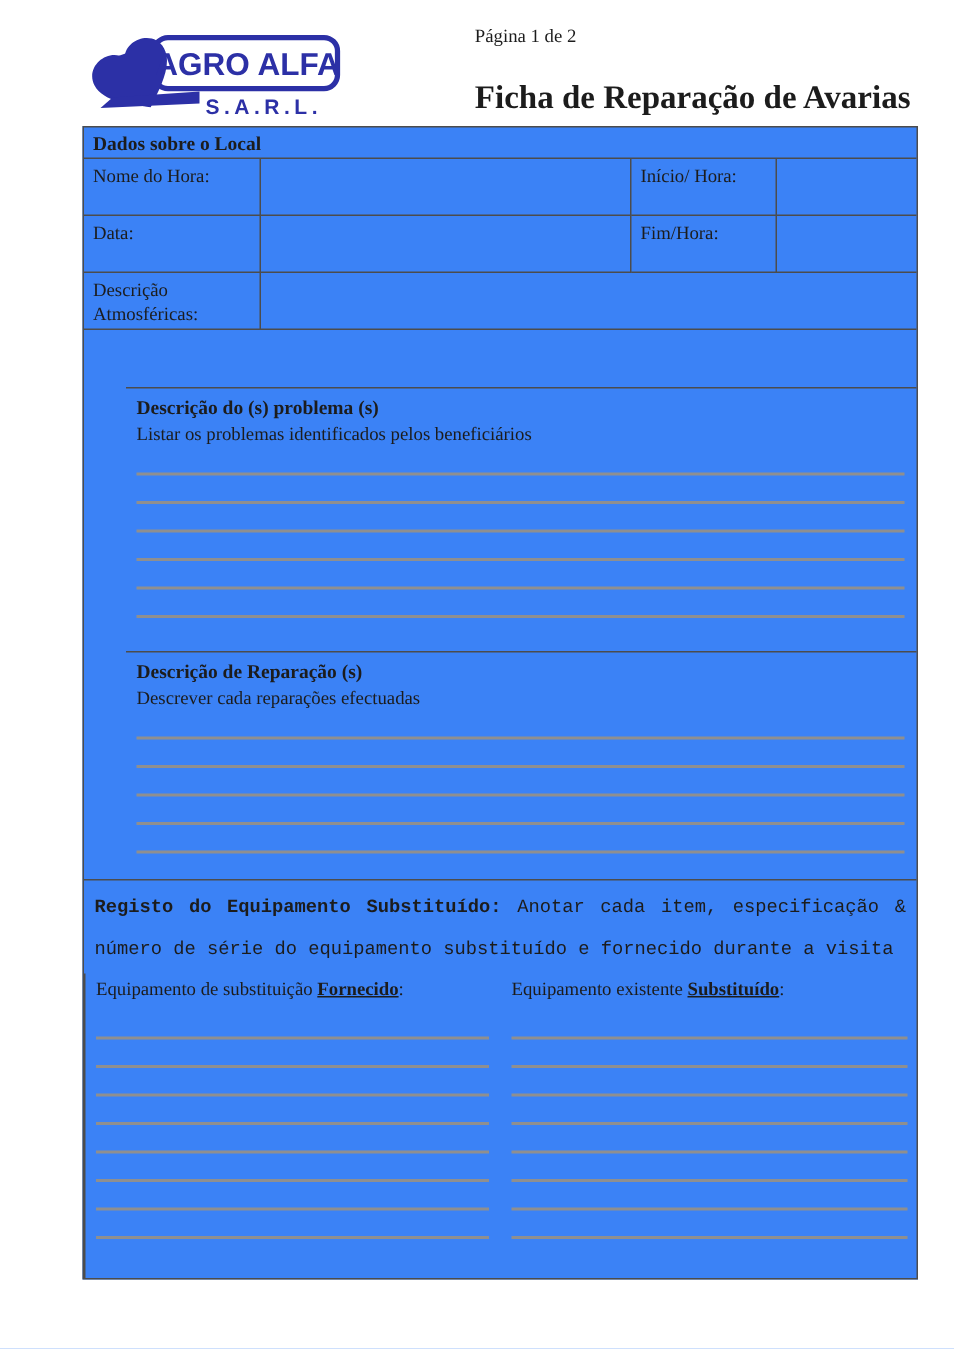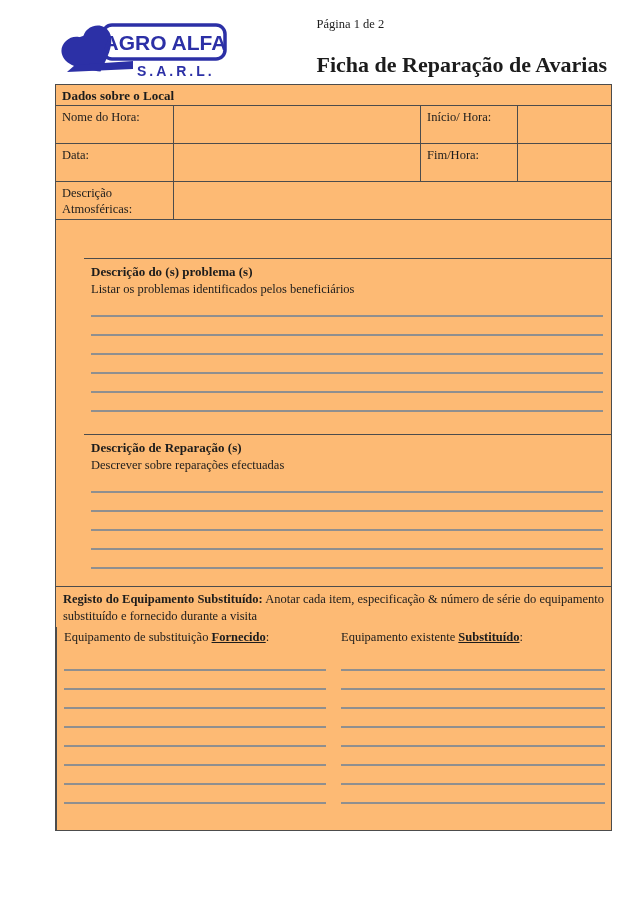--- a/index.html
+++ b/index.html
@@ -14,21 +14,21 @@
   .page { width: 636px; height: 899px; position: relative; }
 
   
   .header { position: relative; height: 84px; }
   .logo { position: absolute; left: 57px; top: 19px; width: 176px; height: 62px; color: var(--logo-color, #2c30a6); }
   .head-right { position: absolute; right: 29px; top: 17px; }
   .page-num { font-size: 12.5px; line-height: 15px; }
   .doc-title { font-size: 22px; font-weight: bold; line-height: 26px; margin-top: 20px; white-space: nowrap; }
 
   
-  .form-table { margin-left: 55px; width: 557px; border: 1px solid #4c4c4c; background: #fdba74; }
+  .form-table { margin-left: 55px; width: 557px; border: 1px solid #4c4c4c; background: #3b82f6; }
 
   
   .sec-local { display: grid; grid-template-columns: 118px 247px 97px 1fr; grid-template-rows: 21px 38px 38px 38px 38px; }
   .cell { padding: 3px 6px; font-size: 12.5px; line-height: 16px; }
   .b-r { border-right: 1px solid #4c4c4c; }
   .b-b { border-bottom: 1px solid #4c4c4c; }
   .span-all { grid-column: 1 / -1; }
   .span-rest { grid-column: 2 / -1; }
   .sec-title { font-weight: bold; font-size: 13px; }
 
@@ -36,21 +36,21 @@
   .sec-block { border-top: 1px solid #4c4c4c; padding: 3px 0 0 0; margin-left: 28px; }
   .sec-block .sec-title { padding: 1px 7px 0; line-height: 17px; }
   .sec-sub { font-size: 12.5px; padding: 0 7px; line-height: 18px; }
   .rules { padding: 0 8px 0 7px; }
   .rule { height: 19px; border-bottom: 2px solid #8f8f8f; }
   .pad-b-22 { padding-bottom: 22px; }
   .pad-b-17 { padding-bottom: 17px; }
 
   
   .sec-registo { border-top: 1px solid #4c4c4c; }
-  .registo-para { font-size: 12.5px; line-height: 17px; text-align: justify; padding: 4px 7px 2px; }
+  .registo-para { font-size: 12.5px; line-height: 28px; text-align: justify; padding: 4px 7px 2px; font-family: Liberation Mono, monospace; }
   .registo-para .lead { font-weight: bold; }
   .two-cols { display: grid; grid-template-columns: 278px 1fr; }
   .col { padding-bottom: 26px; }
   .col-right { border-left: 1px solid #4c4c4c; }
   .col-head { font-size: 12.5px; line-height: 17px; padding: 2px 7px 6px; white-space: nowrap; }
   .col-head .emph { font-weight: bold; text-decoration: underline; }
   .col .rules { padding: 0 6px 0 7px; }
   .col-right .rules { padding: 0 8px 0 7px; }
 </style>
 </head>
@@ -109,21 +109,21 @@
       <div class="rule"></div>
           <div class="rule"></div>
           <div class="rule"></div>
           <div class="rule"></div>
           <div class="rule"></div>
         </div>
     </div>
 
     <div class="sec-block pad-b-17">
       <div class="sec-title">Descrição de Reparação (s)</div>
-      <div class="sec-sub">Descrever sobre reparações efectuadas</div>
+      <div class="sec-sub">Descrever cada reparações efectuadas</div>
       <div class="rules">
         <div class="rule"></div>
       <div class="rule"></div>
           <div class="rule"></div>
           <div class="rule"></div>
           <div class="rule"></div>
         </div>
     </div>
 
     <div class="sec-registo">

